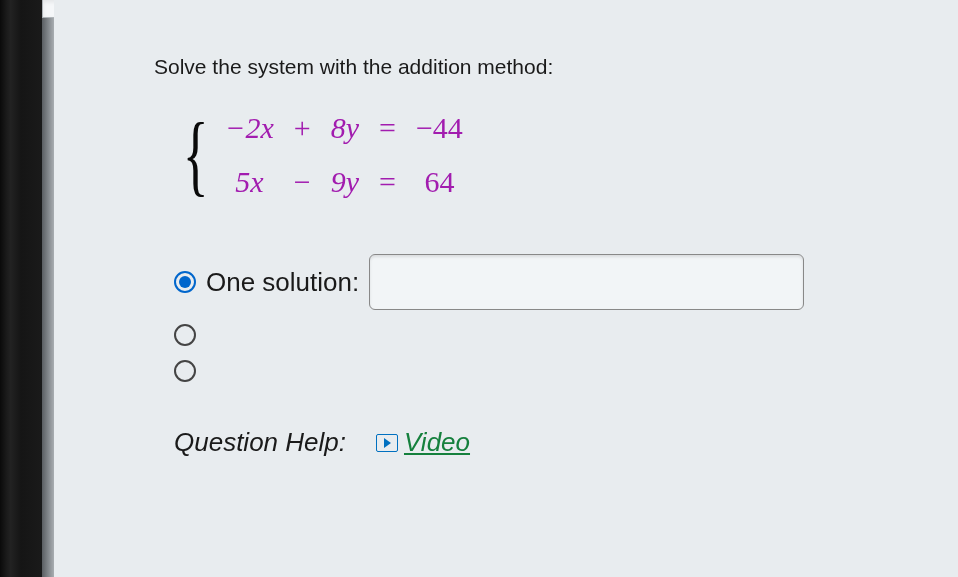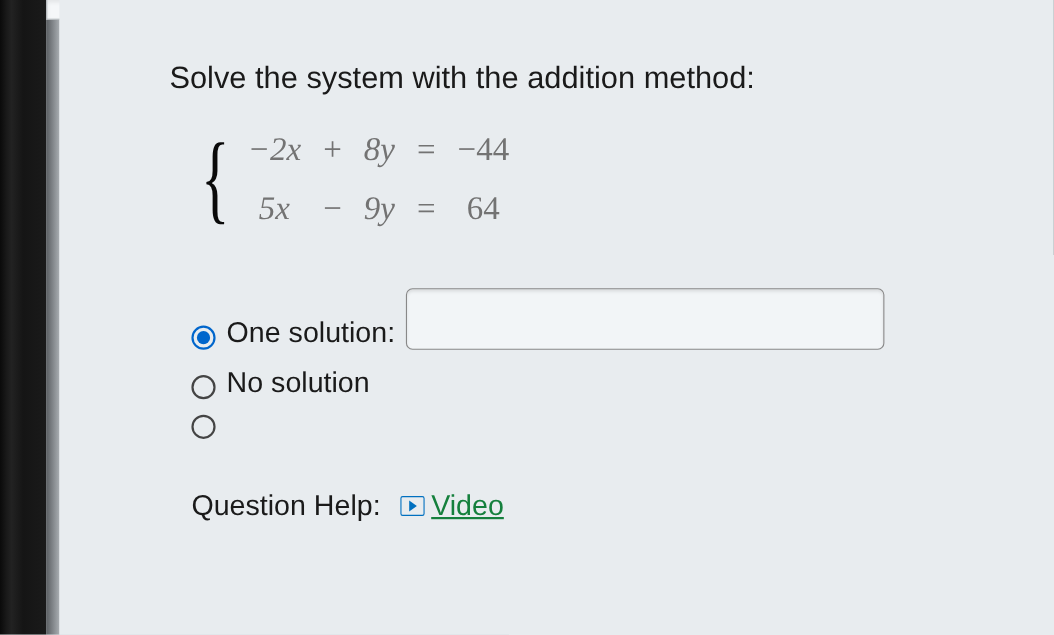--- a/index.html
+++ b/index.html
@@ -51,21 +51,21 @@
       border-top: none;
       box-shadow: inset 0 2px 4px rgba(0,0,0,0.08);
     }
     .main {
       position: absolute;
       left: 100px;
       top: 55px;
       right: 20px;
     }
     .question-text {
-      font-size: 28px;
+      font-size: 21px;
       color: #1a1a1a;
       margin-bottom: 32px;
       font-weight: 400;
     }
     .equations {
       display: flex;
       align-items: center;
       margin-bottom: 55px;
       margin-left: 20px;
     }
@@ -77,40 +77,40 @@
       margin-right: 8px;
       transform: scaleX(0.6);
     }
     .eq-grid {
       display: grid;
       grid-template-columns: auto auto auto auto auto;
       row-gap: 16px;
       column-gap: 28px;
       font-family: 'Times New Roman', serif;
       font-size: 30px;
-      color: #737373;
+      color: #a21caf;
       align-items: center;
       gap: 20px;
     }
     .eq-grid span {
       text-align: center;
       font-style: italic;
     }
     .eq-grid .num {
       font-style: normal;
     }
     .eq-grid .op {
       font-style: normal;
     }
     .options {
       margin-left: 20px;
     }
     .option-row {
       display: flex;
-      align-items: flex-end;
+      align-items: center;
       margin-bottom: 14px;
       font-size: 26px;
       color: #1a1a1a;
     }
     .radio {
       width: 22px;
       height: 22px;
       border: 2px solid #444;
       border-radius: 50%;
       margin-right: 10px;
@@ -140,21 +140,22 @@
       padding: 0 10px;
       box-shadow: inset 0 2px 3px rgba(0,0,0,0.1);
     }
     .help-row {
       margin-top: 45px;
       margin-left: 0;
       font-size: 26px;
       color: #1a1a1a;
       display: flex;
       align-items: center;
-      gap: 18px;
+      gap: 30px;
+      font-style: italic;
     }
     .video-link {
       color: #15803d;
       text-decoration: underline;
       display: flex;
       align-items: center;
       gap: 6px;
       cursor: pointer;
     }
     .video-icon {
@@ -215,21 +216,20 @@
     </div>
 
     <div class="options">
       <div class="option-row">
         <div class="radio selected"></div>
         <span>One solution:</span>
         <input class="answer-input" type="text" value="" style="">
       </div>
       <div class="option-row">
         <div class="radio"></div>
-        <span>No solution</span>
       </div>
       <div class="option-row">
         <div class="radio"></div>
       </div>
 
       <div class="help-row">
         <span>Question Help:</span>
         <span class="video-link">
           <span class="video-icon"></span>
           <span>Video</span>

